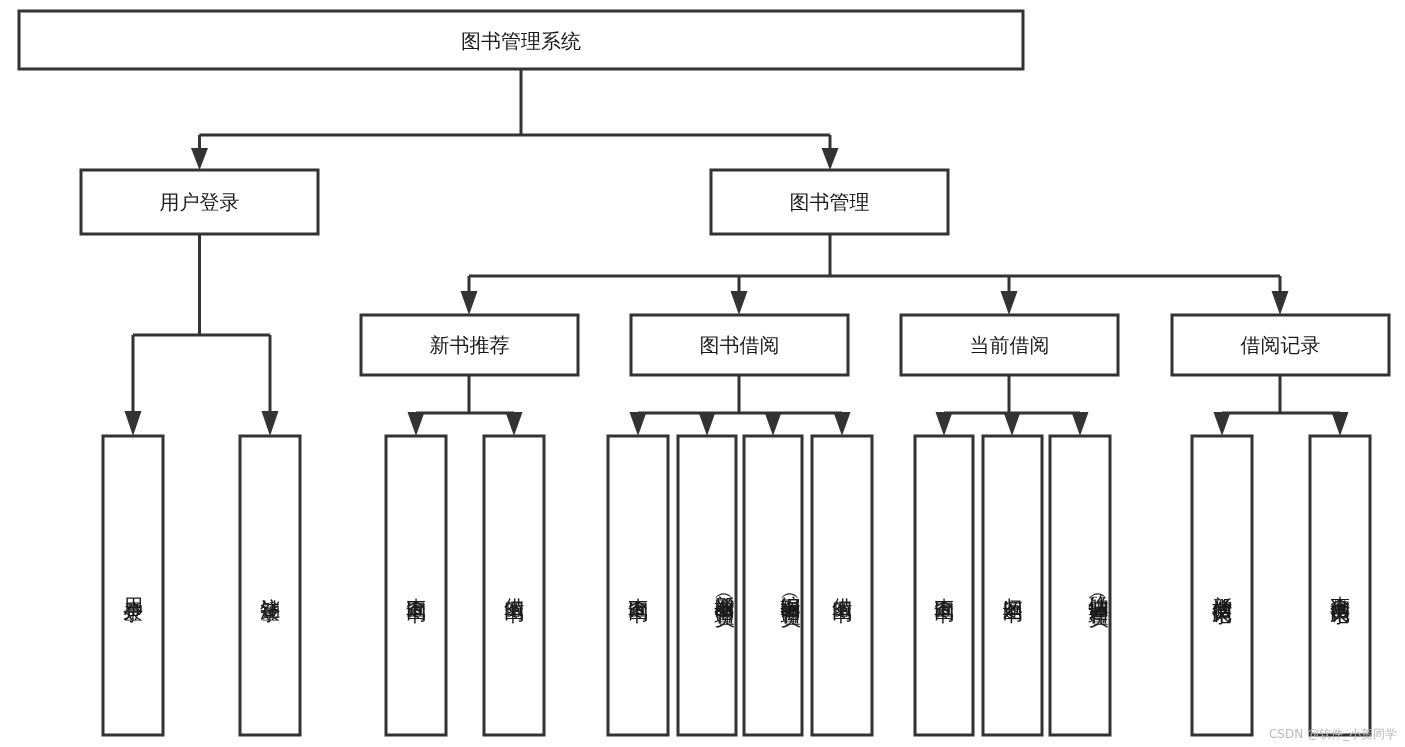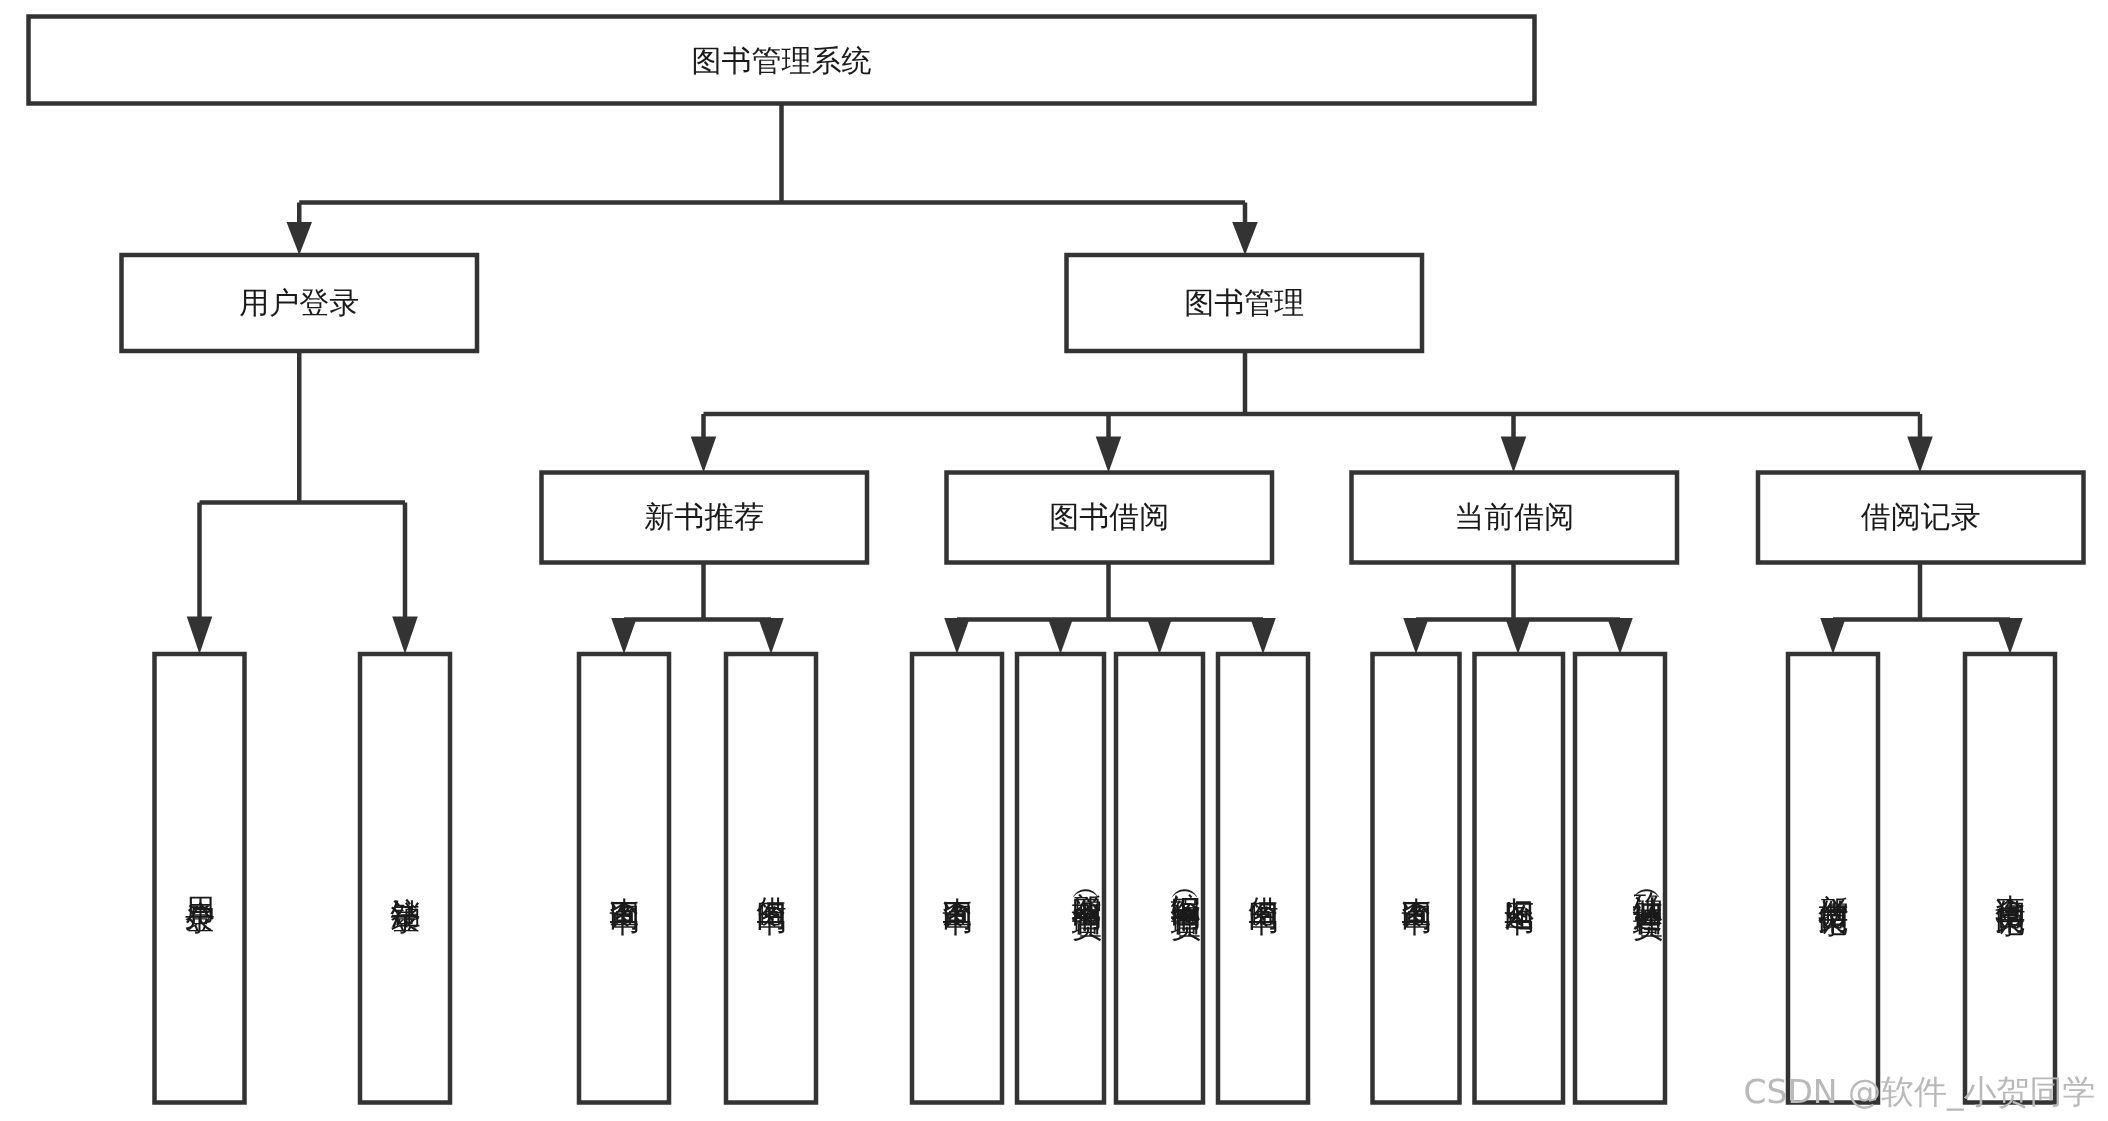--- a/index.html
+++ b/index.html
@@ -64,21 +64,21 @@
     align-items: center;
     justify-content: center;
     pointer-events: none;
     user-select: none;
   }
   .watermark {
     position: absolute;
     right: 8px;
     bottom: 4px;
     font-family: "DejaVu Sans", "Liberation Sans", sans-serif;
-    font-size: 22px;
+    font-size: 12px;
     color: #b9b9b9;
     white-space: nowrap;
     user-select: none;
   }
 </style>
 </head>
 <body>
 
 <div id="diagram-root">
 

